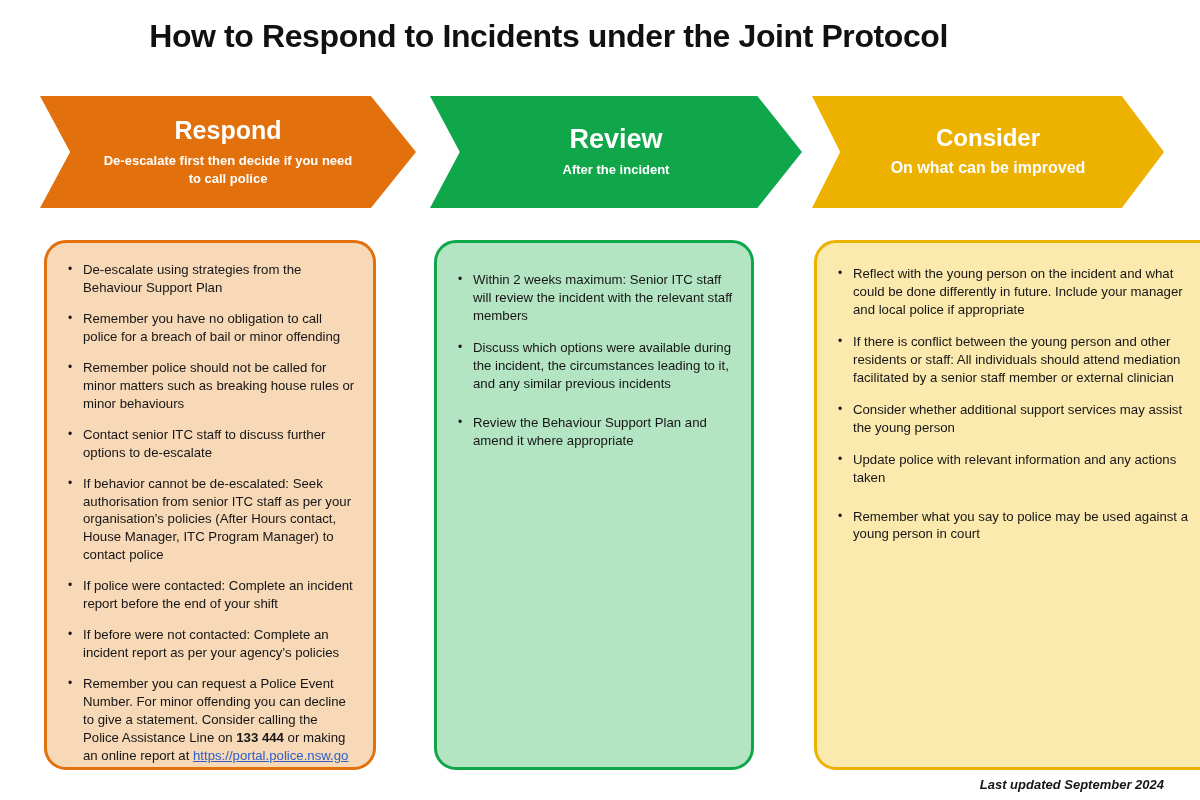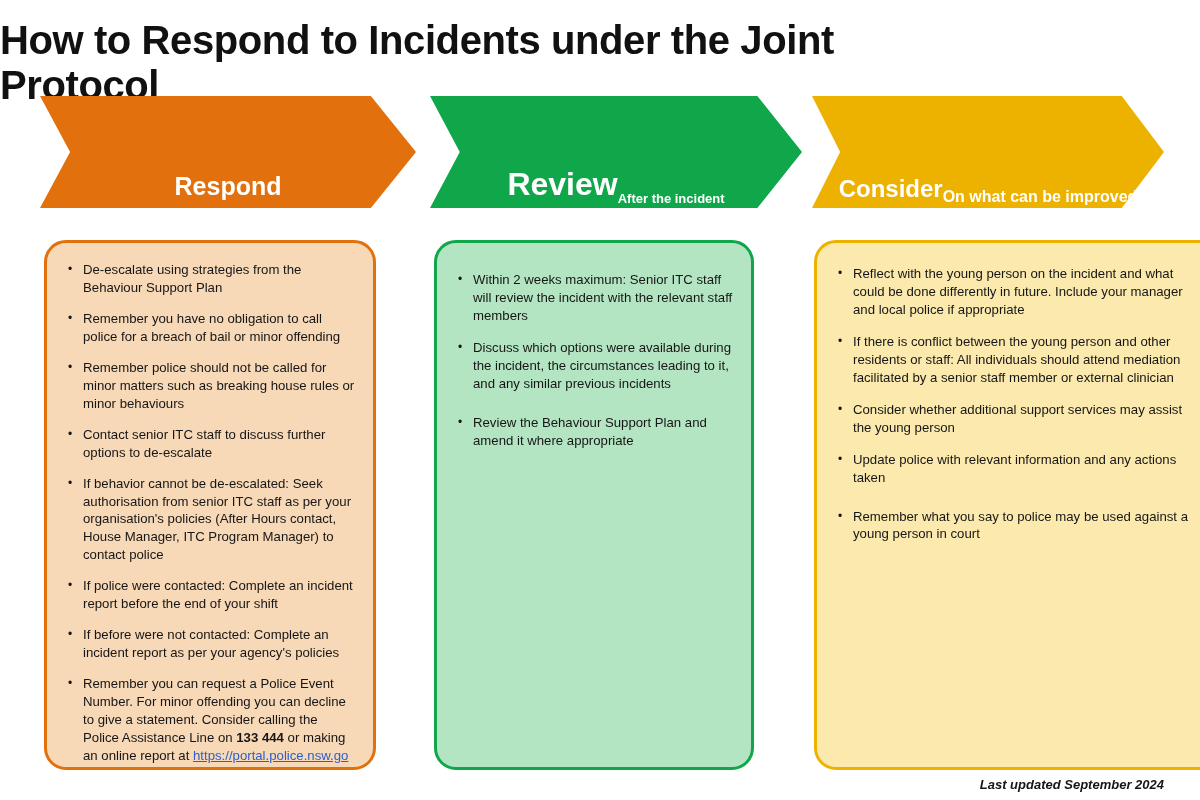--- a/index.html
+++ b/index.html
@@ -18,36 +18,36 @@
     height: 800px;
     background: #ffffff;
   }
 
   
   .page-title {
     position: absolute;
     left: 0;
     top: 18px;
     width: 948px;
-    text-align: left;
-    font-size: 40px;
+    text-align: right;
+    font-size: 32px;
     font-weight: bold;
     letter-spacing: -0.4px;
     color: #111111;
     font-family: "Liberation Sans", sans-serif;
   }
 
   
   .banner {
     position: absolute;
     top: 96px;
     height: 112px;
     display: flex;
-    flex-direction: row;
-    align-items: flex-end;
+    flex-direction: column;
+    align-items: center;
     justify-content: center;
     color: #ffffff;
     -webkit-clip-path: polygon(0 0, 88% 0, 100% 50%, 88% 100%, 0 100%, 8% 50%);
     clip-path: polygon(0 0, 88% 0, 100% 50%, 88% 100%, 0 100%, 8% 50%);
   }
   .banner-title {
     font-size: 25px;
     font-weight: bold;
     line-height: 1.1;
     margin-bottom: 6px;
@@ -59,21 +59,21 @@
     line-height: 1.35;
     text-align: center;
     max-width: 70%;
   }
 
   #banner-respond { left: 40px;  width: 376px; background: #E2700D; }
   #banner-review  { left: 430px; width: 372px; background: #0FA74A; }
   #banner-reflect { left: 812px; width: 352px; background: #EDB200; }
 
   #banner-respond .banner-title { margin-bottom: 8px; }
-  #banner-review  .banner-title { font-size: 32px; }
+  #banner-review  .banner-title { font-size: 27px; }
   #banner-reflect .banner-title { font-size: 24px; }
   #banner-review  .banner-sub   { font-size: 13px; }
   #banner-reflect .banner-sub   { font-size: 16px; }
 
   
   .panel {
     position: absolute;
     top: 240px;
     height: 530px;
     border-radius: 22px;
@@ -147,20 +147,21 @@
 </style>
 </head>
 <body>
 
 <div class="page">
 
   <h1 class="page-title">How to Respond to Incidents under the Joint Protocol</h1>
 
   <div class="banner" id="banner-respond">
     <div class="banner-title">Respond</div>
+    <div class="banner-sub">De-escalate first then decide if you need to call police</div>
   </div>
 
   <div class="banner" id="banner-review">
     <div class="banner-title">Review</div>
     <div class="banner-sub">After the incident</div>
   </div>
 
   <div class="banner" id="banner-reflect">
     <div class="banner-title">Consider</div>
     <div class="banner-sub">On what can be improved</div>

